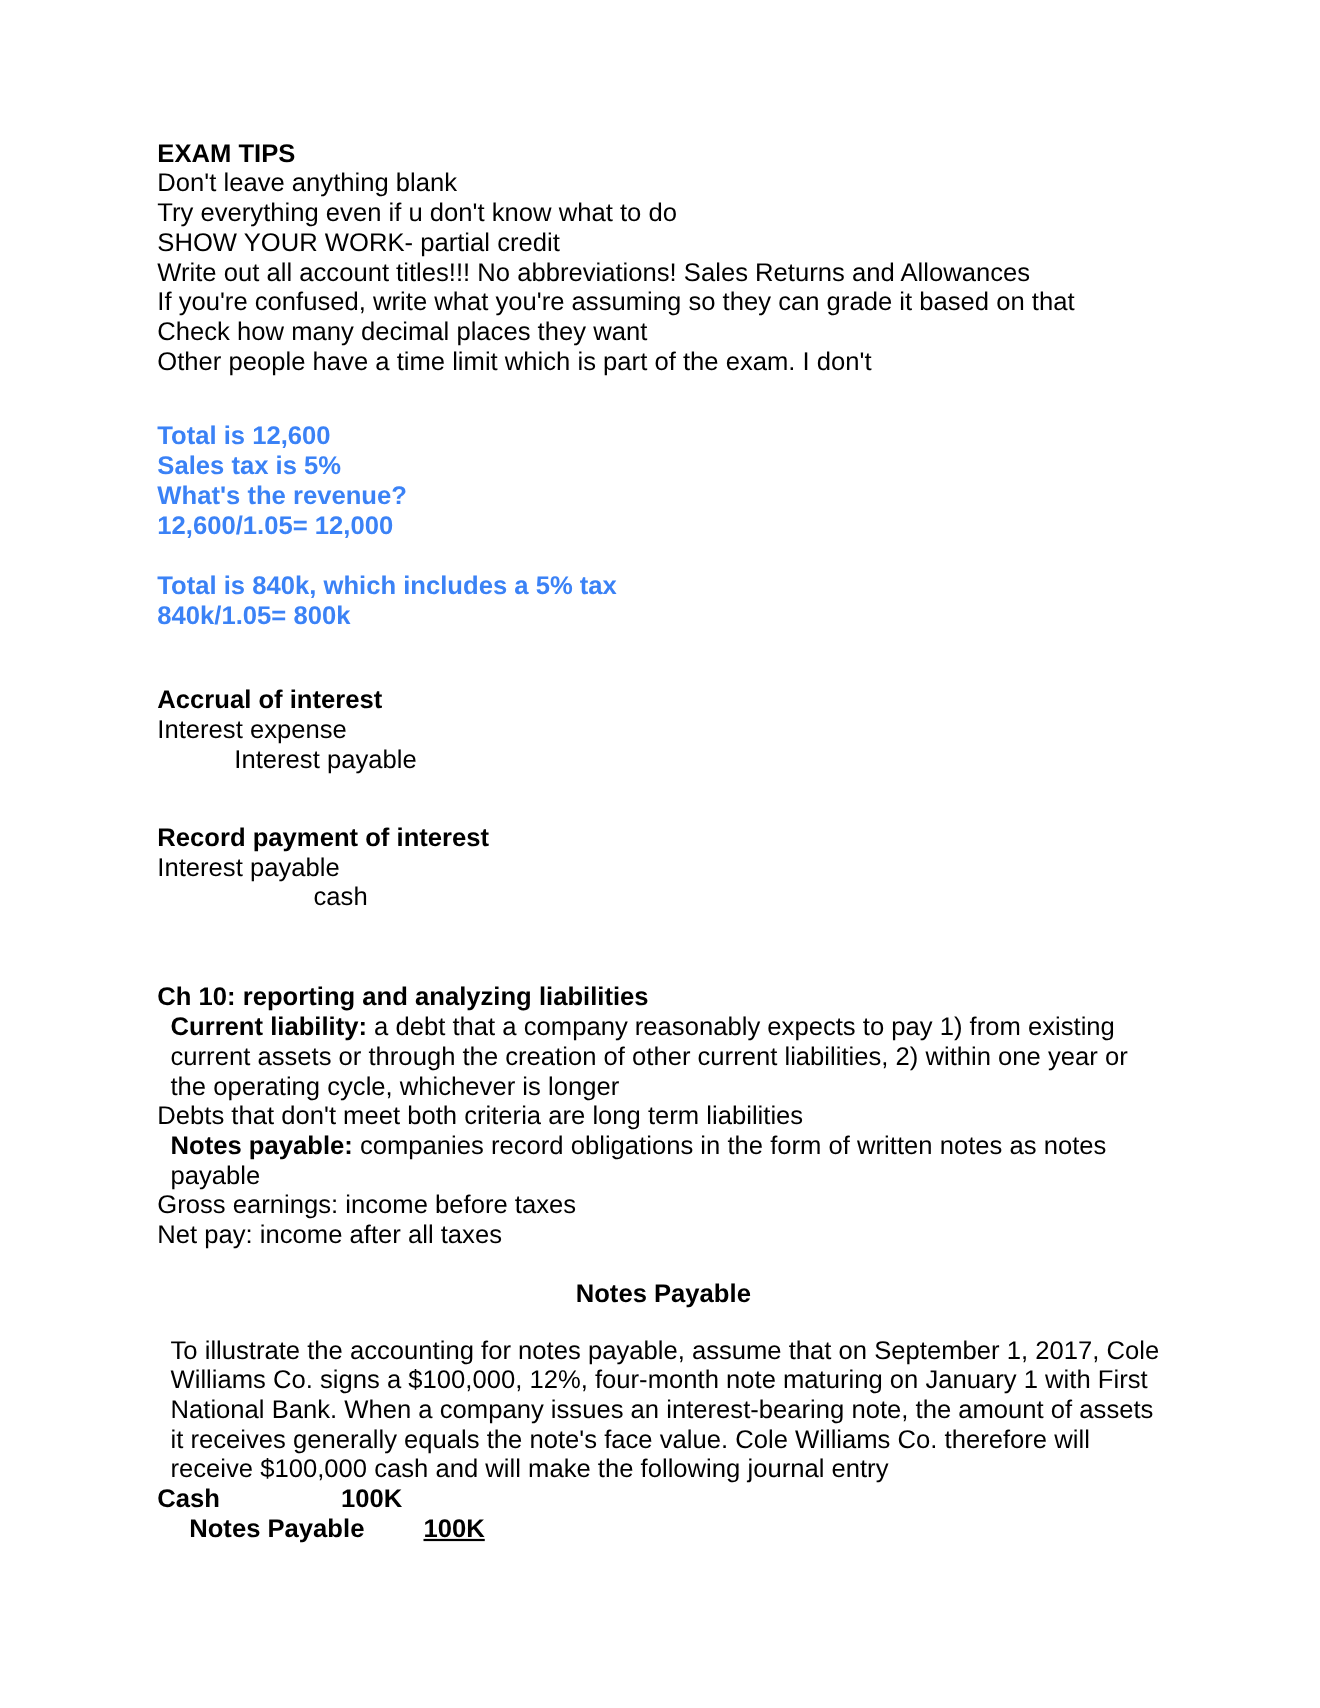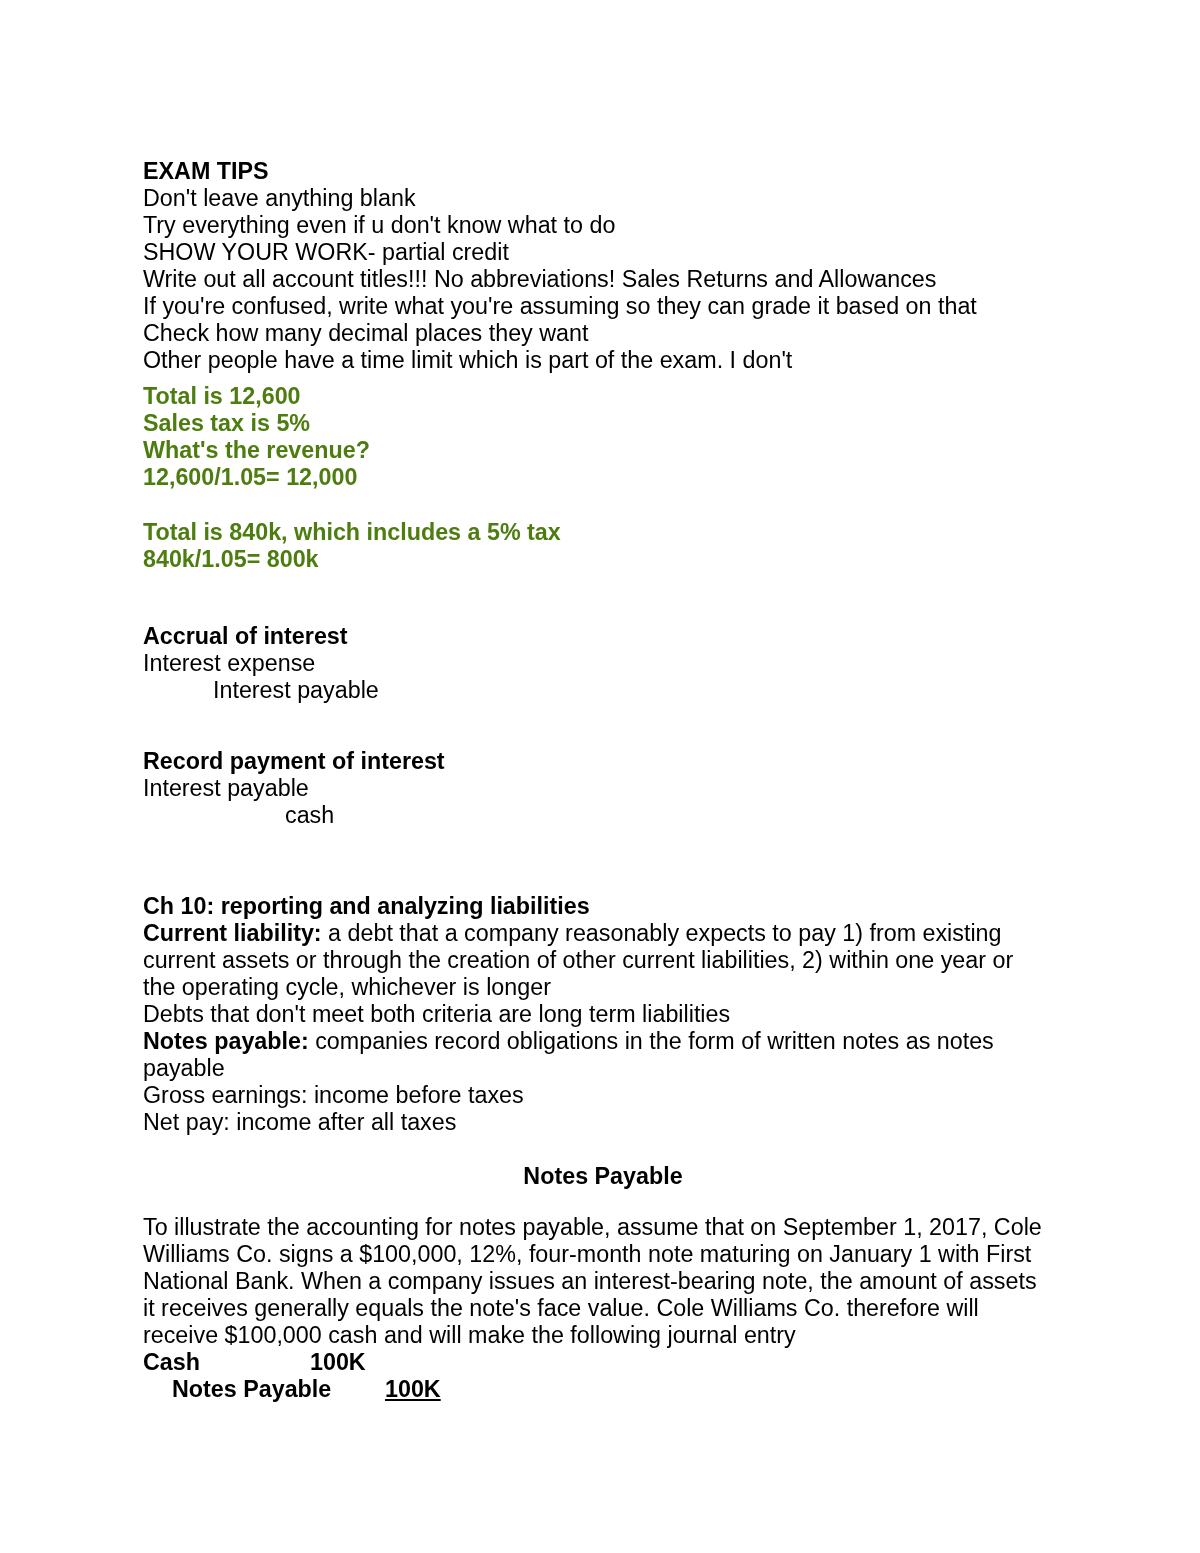--- a/index.html
+++ b/index.html
@@ -9,30 +9,30 @@
     font-family: "Liberation Sans", "DejaVu Sans", sans-serif;
     font-size: 23.3px;
     line-height: 27px;
     color: #000000;
   }
   .page { position: relative; width: 1200px; height: 1553px; overflow: hidden; background: #ffffff; }
   .sec { position: absolute; left: 143px; width: 960px; }
   .b { font-weight: bold; }
   .i { }
   .u { }
-  .red { color: #4d7c0f; font-weight: bold; }
+  .red { color: #3b82f6; font-weight: bold; }
   .center { text-align: center; }
-  .prewrap { white-space: pre-line; }
+  .prewrap { white-space: pre-line; margin-left: 12px; }
   .t1 { padding-left: 70px; }   
   .t2 { padding-left: 142px; }  
   .jind { padding-left: 29px; text-decoration: underline; } 
   .acct1 { display: inline-block; width: 167px; }
   .acct2 { display: inline-block; width: 213px; }
 
-  #sec-exam    { top: 158px; }
+  #sec-exam    { top: 126px; }
   #sec-red1    { top: 383px; }
   #sec-red2    { top: 519px; }
   #sec-accrual { top: 623px; }
   #sec-payment { top: 748px; }
   #sec-ch10    { top: 893px; }
   #sec-nphead  { top: 1163px; width: 920px; }
   #sec-nppara  { top: 1214px; }
 </style>
 </head>
 <body>

